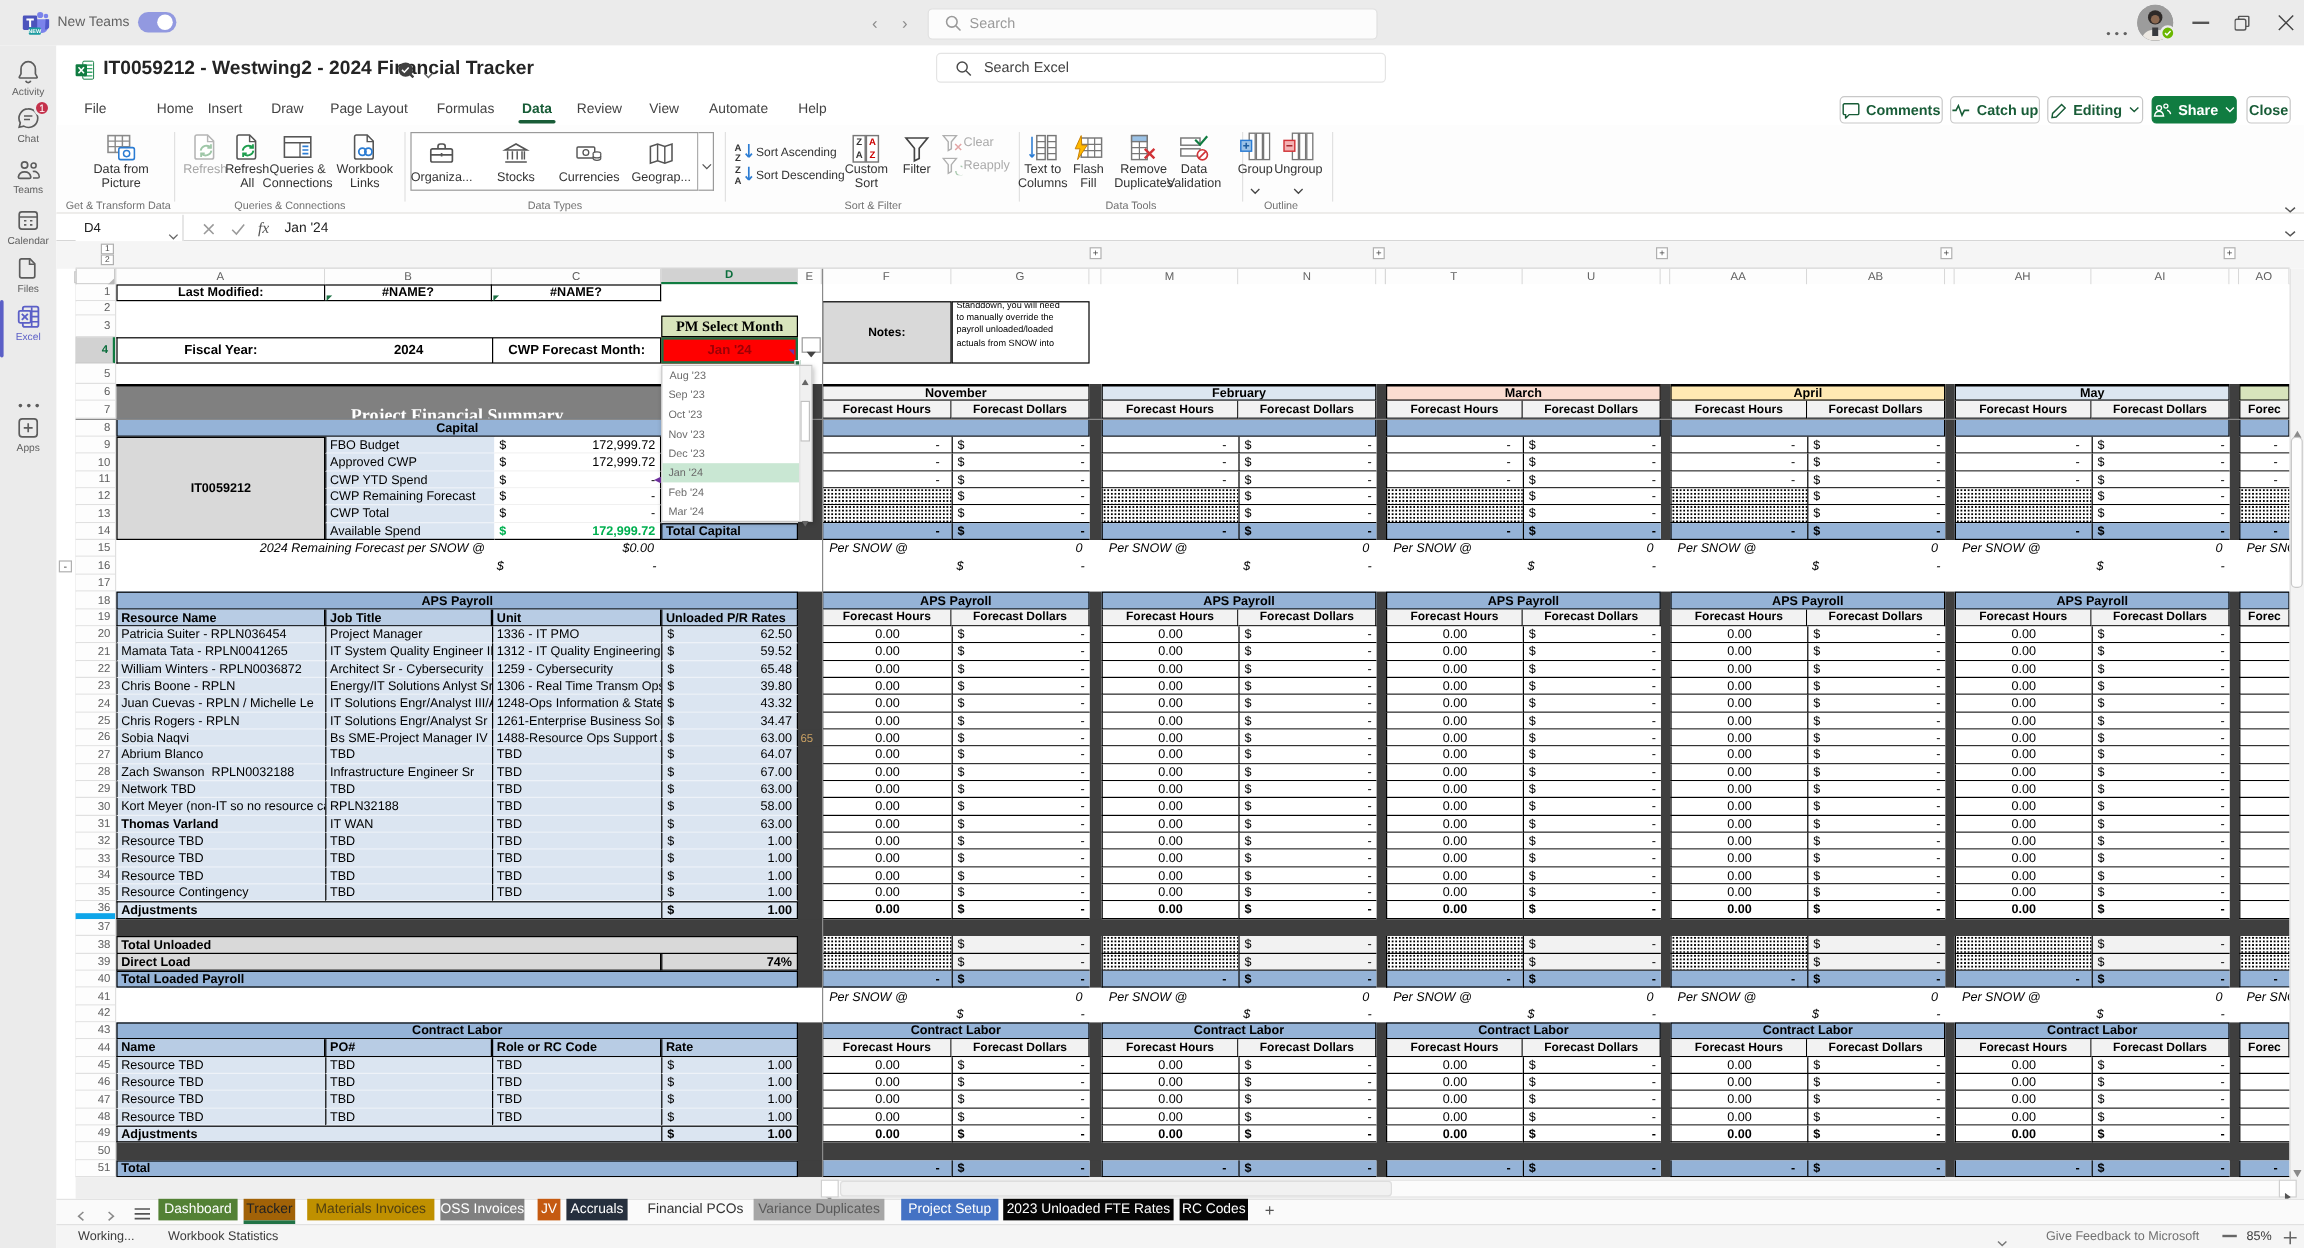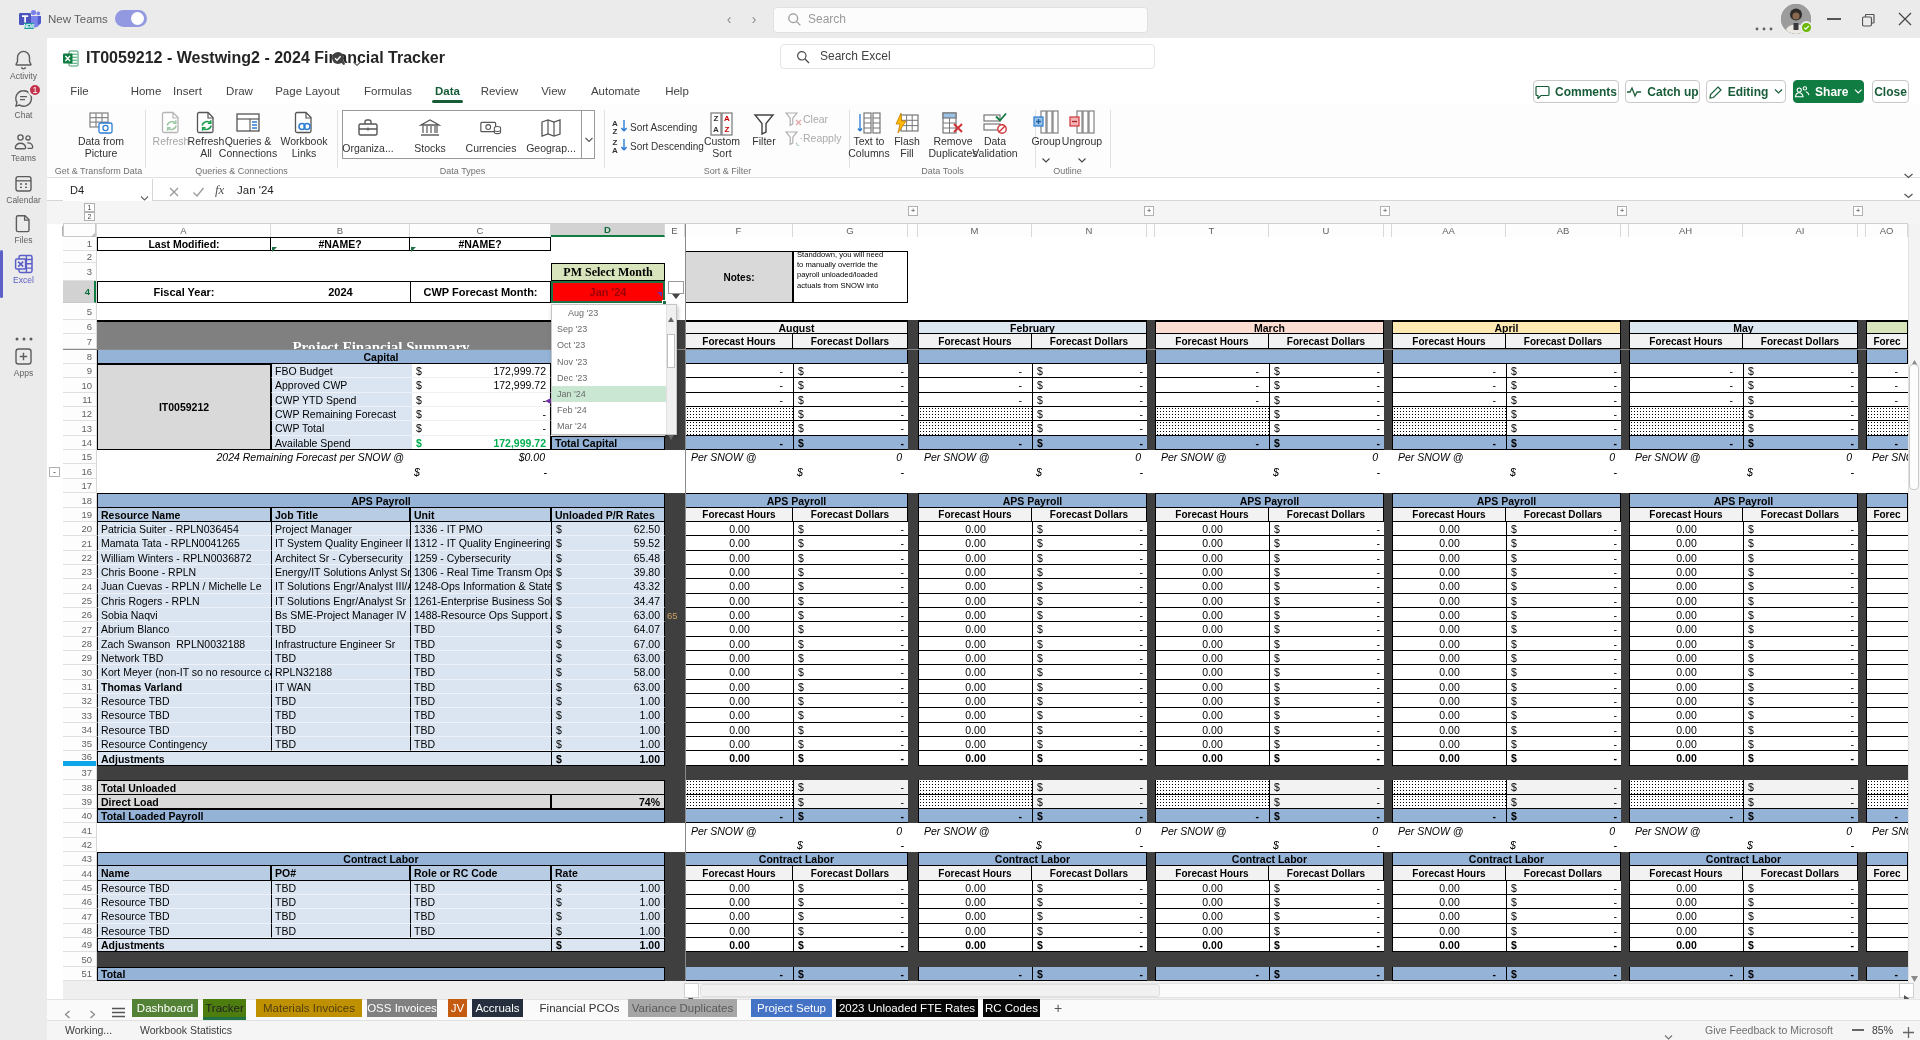--- a/index.html
+++ b/index.html
@@ -753,21 +753,21 @@
 <div class="drk" style="left:1384px;top:852px;width:8px;height:129px;"></div>
 <div class="drk" style="left:1621px;top:320px;width:8px;height:130px;"></div>
 <div class="drk" style="left:1621px;top:493px;width:8px;height:330px;"></div>
 <div class="drk" style="left:1621px;top:852px;width:8px;height:129px;"></div>
 <div class="drk" style="left:1858px;top:320px;width:8px;height:130px;"></div>
 <div class="drk" style="left:1858px;top:493px;width:8px;height:330px;"></div>
 <div class="drk" style="left:1858px;top:852px;width:8px;height:129px;"></div>
 <div class="c drk" style="left:665px;top:608px;width:20px;height:14px;color:#c9a063;font-size:9.5px;padding-left:2px;">65</div>
 <div class="drk" style="left:97px;top:766px;width:1811px;height:14px;"></div>
 <div class="drk" style="left:97px;top:952px;width:1811px;height:15px;"></div>
-<div class="c b tc bk" style="left:685px;top:320px;width:223px;height:14px;background:#f2f2f2;border-top:2px solid #000;font-size:10.5px;">August</div>
+<div class="c b tc bk" style="left:685px;top:320px;width:223px;height:14px;background:#f2f2f2;border-top:2px solid #000;font-size:10.5px;">November</div>
 <div class="c b tc lg bk" style="left:685px;top:334px;width:108px;height:15px;border-top:none;font-size:10px;">Forecast Hours</div>
 <div class="c b tc lg bk" style="left:793px;top:334px;width:115px;height:15px;border-top:none;border-left:none;font-size:10px;">Forecast Dollars</div>
 <div class="c blu bk" style="left:685px;top:349px;width:223px;height:15px;"></div>
 <div class="c tr wht" style="left:685px;top:364px;width:108px;height:14px;border-left:1px solid #000;border-bottom:1px solid #000;padding-right:10px;">-</div>
 <div class="c acc wht" style="left:793px;top:364px;width:115px;height:14px;border-left:1px solid #000;border-bottom:1px solid #000;">
     <span>$</span>
     <span>-</span>
   </div>
 <div class="c tr wht" style="left:685px;top:378px;width:108px;height:15px;border-left:1px solid #000;border-bottom:1px solid #000;padding-right:10px;">-</div>
 <div class="c acc wht" style="left:793px;top:378px;width:115px;height:15px;border-left:1px solid #000;border-bottom:1px solid #000;">
@@ -1730,21 +1730,21 @@
 <div class="c b tc wht" style="left:1866px;top:938px;width:42px;height:14px;border-left:1px solid #000;border-bottom:1px solid #000;"></div>
 <div class="c b tr blu" style="left:1866px;top:967px;width:42px;height:14px;border-left:1px solid #000;border-bottom:1px solid #000;padding-right:10px;">-</div>
 <div class="c b tc lg bk" style="left:1866px;top:334px;width:42px;height:15px;border-top:none;font-size:10px;">Forec</div>
 <div class="c b tc lg bk" style="left:1866px;top:508px;width:42px;height:14px;border-top:none;font-size:10px;">Forec</div>
 <div class="c b tc lg bk" style="left:1866px;top:866px;width:42px;height:15px;border-top:none;font-size:10px;">Forec</div>
 <div class="c i wht" style="left:1866px;top:450px;width:42px;height:14px;padding-left:6px;">Per SNOW</div>
 <div class="c i wht" style="left:1866px;top:823px;width:42px;height:15px;padding-left:6px;">Per SNOW</div>
 <div style="left:685px;top:224px;width:1px;height:757px;background:#8a8a8a;"></div>
 <div style="left:63px;top:349px;width:1845px;height:1px;background:#8a8a8a;"></div>
 <div style="left:551px;top:304px;width:126px;height:131px;background:#fff;border:1px solid #c6c6c6;box-shadow:1px 2px 4px rgba(0,0,0,0.25);z-index:50;"></div>
-<div style="left:552px;top:305px;width:114px;height:16px;color:#6a6a6a;font-size:9px;display:flex;align-items:center;padding-left:16px;z-index:51;">Aug '23</div>
+<div style="left:552px;top:305px;width:114px;height:16px;color:#6a6a6a;font-size:9px;display:flex;align-items:center;padding-left:6px;z-index:51;">Aug '23</div>
 <div style="left:552px;top:321px;width:114px;height:16px;color:#6a6a6a;font-size:9px;display:flex;align-items:center;padding-left:5px;z-index:51;">Sep '23</div>
 <div style="left:552px;top:337px;width:114px;height:16px;color:#6a6a6a;font-size:9px;display:flex;align-items:center;padding-left:5px;z-index:51;">Oct '23</div>
 <div style="left:552px;top:354px;width:114px;height:16px;color:#6a6a6a;font-size:9px;display:flex;align-items:center;padding-left:5px;z-index:51;">Nov '23</div>
 <div style="left:552px;top:370px;width:114px;height:16px;color:#6a6a6a;font-size:9px;display:flex;align-items:center;padding-left:5px;z-index:51;">Dec '23</div>
 <div style="left:552px;top:386px;width:114px;height:16px;background:#c9e7d3;color:#6a6a6a;font-size:9px;display:flex;align-items:center;padding-left:5px;z-index:51;">Jan '24</div>
 <div style="left:552px;top:402px;width:114px;height:16px;color:#6a6a6a;font-size:9px;display:flex;align-items:center;padding-left:5px;z-index:51;">Feb '24</div>
 <div style="left:552px;top:418px;width:114px;height:16px;color:#6a6a6a;font-size:9px;display:flex;align-items:center;padding-left:5px;z-index:51;">Mar '24</div>
 <div style="left:666px;top:305px;width:10px;height:129px;background:#f0f0f0;z-index:51;border-left:1px solid #e0e0e0;"></div>
 <div style="left:668px;top:308px;width:6px;height:5px;z-index:52"><svg width="6" height="5">
       <path d="M3 0l3 5H0z" fill="#666"></path>
@@ -1776,21 +1776,21 @@
 <div style="left:63px;top:1005px;width:9px;height:9px"><svg width="9" height="9" viewBox="0 0 9 9">
       <path d="M6.5 1L2.5 4.5 6.5 8" stroke="#8a8a8a" stroke-width="1.3" fill="none"></path>
     </svg></div>
 <div style="left:88px;top:1005px;width:9px;height:9px"><svg width="9" height="9" viewBox="0 0 9 9">
       <path d="M2.5 1l4 3.5-4 3.5" stroke="#8a8a8a" stroke-width="1.3" fill="none"></path>
     </svg></div>
 <div style="left:112px;top:1004px;width:13px;height:11px"><svg width="13" height="11" viewBox="0 0 13 11">
       <path d="M0 1.5h13M0 5.5h13M0 9.5h13" stroke="#555" stroke-width="1.4"></path>
     </svg></div>
 <div class="tab" style="left:132px;top:999px;width:66px;height:18px;color:#fff;background:#538135;">Dashboard</div>
-<div class="tab" style="left:203px;top:999px;width:43px;height:18px;color:#222;background:#4d7c0f;">Tracker</div>
+<div class="tab" style="left:203px;top:999px;width:43px;height:18px;color:#222;background:#a16207;">Tracker</div>
 <div style="left:203px;top:1017px;width:43px;height:3px;background:#217346;"></div>
 <div class="tab" style="left:256px;top:999px;width:106px;height:18px;color:#514010;background:#bf9000;">Materials Invoices</div>
 <div class="tab" style="left:367px;top:999px;width:70px;height:18px;color:#fff;background:#808080;">OSS Invoices</div>
 <div class="tab" style="left:448px;top:999px;width:19px;height:18px;color:#fff;background:#c55a11;">JV</div>
 <div class="tab" style="left:472px;top:999px;width:51px;height:18px;color:#fff;background:#252f3d;">Accruals</div>
 <div class="tab" style="left:535px;top:999px;width:89px;height:18px;color:#333;">Financial PCOs</div>
 <div class="tab" style="left:628px;top:999px;width:109px;height:18px;color:#595959;background:#a6a6a6;">Variance Duplicates</div>
 <div class="tab" style="left:751px;top:999px;width:81px;height:18px;color:#fff;background:#4472c4;">Project Setup</div>
 <div class="tab" style="left:836px;top:999px;width:142px;height:18px;color:#fff;background:#050505;">2023 Unloaded FTE Rates</div>
 <div class="tab" style="left:983px;top:999px;width:57px;height:18px;color:#fff;background:#050505;">RC Codes</div>

